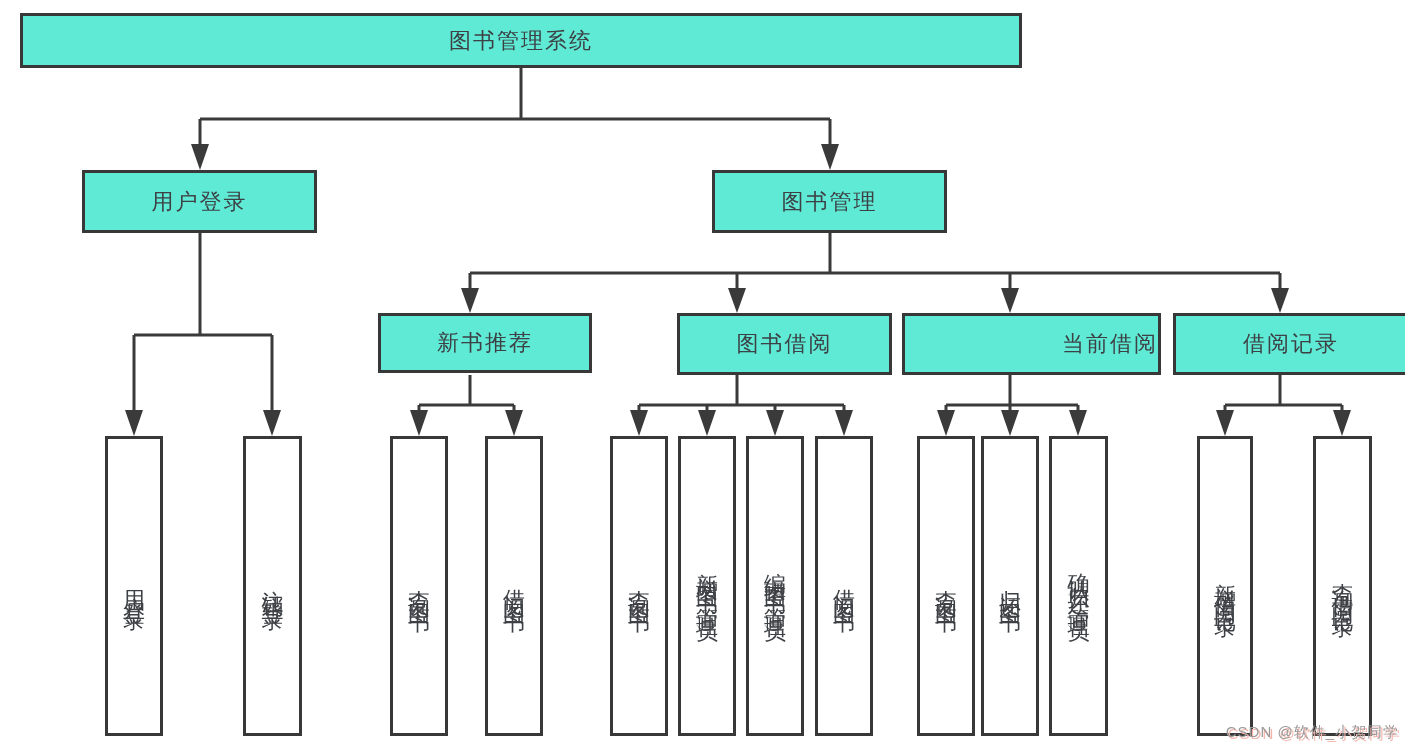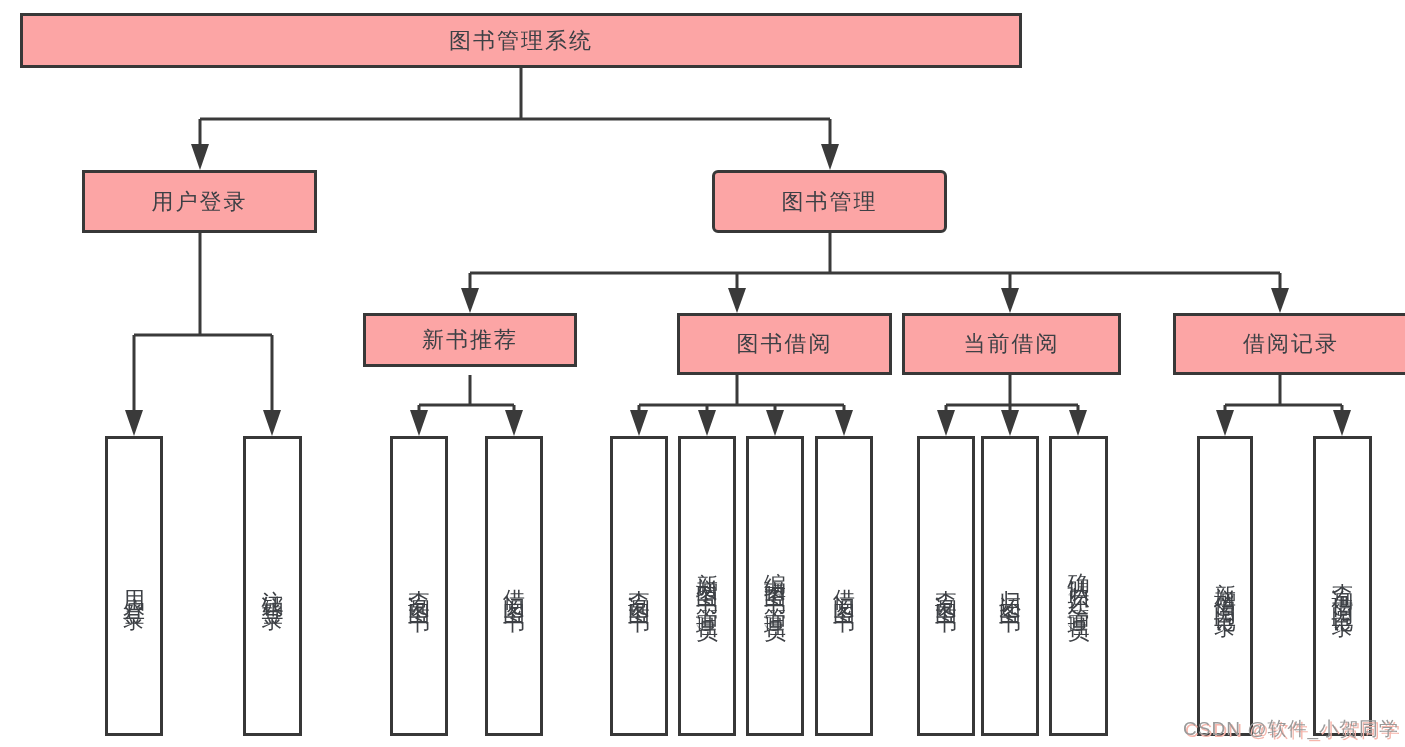--- a/index.html
+++ b/index.html
@@ -13,21 +13,21 @@
   }
   #connectors {
     position: absolute;
     left: 0; top: 0;
     width: 1405px; height: 747px;
   }
   .hbox {
     position: absolute;
     box-sizing: border-box;
     border: 3px solid #383838;
-    background: #fca5a5;
+    background: #5eead4;
     display: flex;
     align-items: center;
     justify-content: center;
     color: #3d4045;
     font-size: 22px;
     letter-spacing: 2px;
     z-index: 2;
   }
   .vbox {
     position: absolute;
@@ -47,21 +47,21 @@
     writing-mode: vertical-rl;
     text-orientation: mixed;
     letter-spacing: 7px;
     line-height: 1;
     white-space: nowrap;
   }
   .watermark {
     position: absolute;
     right: 6px;
     bottom: 5px;
-    font-size: 19px;
+    font-size: 15px;
     letter-spacing: 1px;
     color: #9a9a9a;
     text-shadow: 2px 2px 0 #f6b6ac;
     z-index: 5;
   }
 </style>
 </head>
 <body>
 
 <div id="canvas">
@@ -113,31 +113,31 @@
     </g>
   </svg>
 
   <div class="hbox" style="left:20px; top:13px; width:1002px; height:55px;">
     <span>图书管理系统</span>
   </div>
 
   <div class="hbox" style="left:82px; top:170px; width:235px; height:63px;">
     <span>用户登录</span>
   </div>
-  <div class="hbox" style="left:712px; top:170px; width:235px; height:63px;border-radius:6px;">
+  <div class="hbox" style="left:712px; top:170px; width:235px; height:63px;">
     <span>图书管理</span>
   </div>
 
-  <div class="hbox" style="left:363px; top:313px; width:214px; height:54px;">
+  <div class="hbox" style="left:378px; top:313px; width:214px; height:60px;">
     <span>新书推荐</span>
   </div>
   <div class="hbox" style="left:629px; top:313px; width:215px; height:62px;margin-left:48px;">
     <span>图书借阅</span>
   </div>
-  <div class="hbox" style="left:902px; top:313px; width:219px; height:62px;">
+  <div class="hbox" style="left:902px; top:313px; width:259px; height:62px;justify-content:flex-end;">
     <span>当前借阅</span>
   </div>
   <div class="hbox" style="left:1173px; top:313px; width:236px; height:62px;">
     <span>借阅记录</span>
   </div>
 
   <div class="vbox" style="left:105px; width:58px;">
     <span>用户登录</span>
   </div>
   <div class="vbox" style="left:243px; width:59px;">

